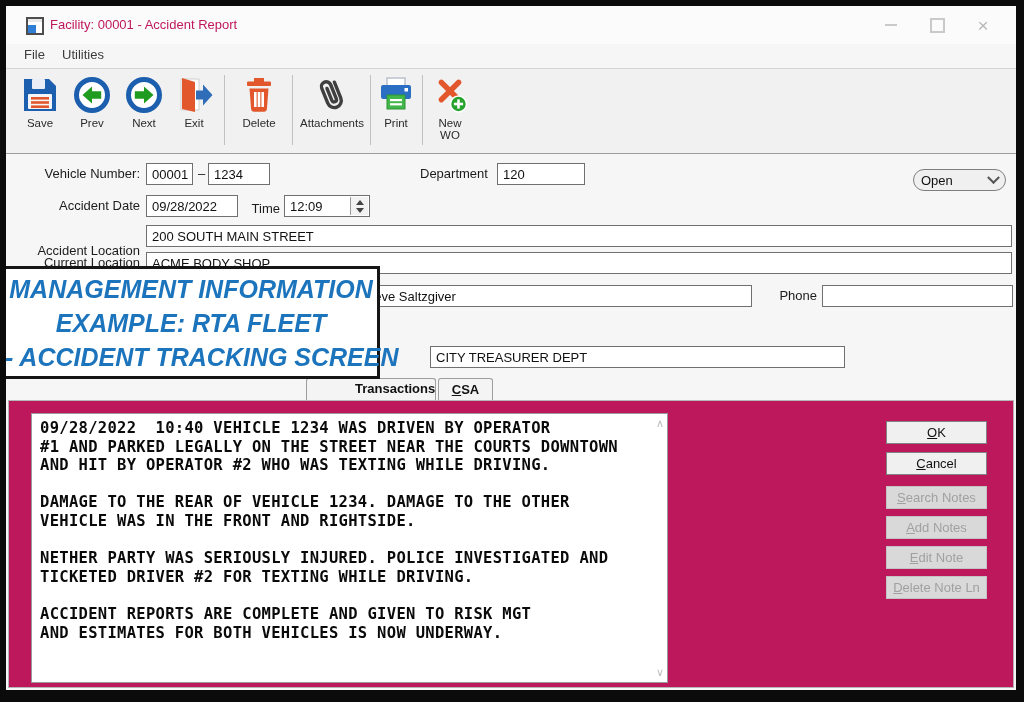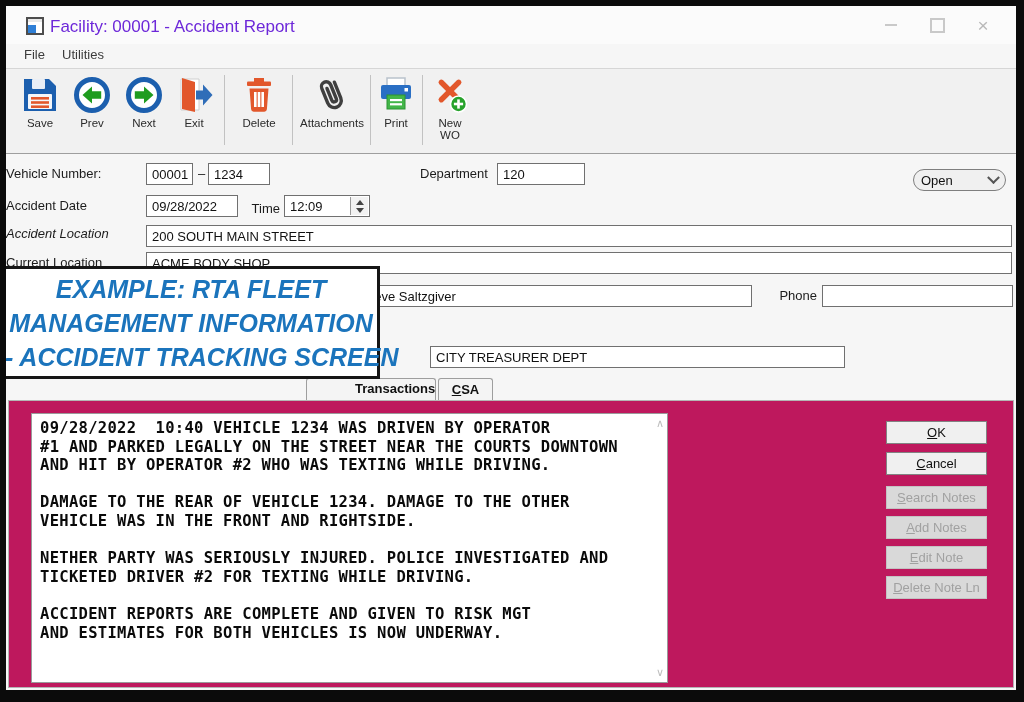--- a/index.html
+++ b/index.html
@@ -5,41 +5,41 @@
   html,body{margin:0;padding:0;}
   body{width:1024px;height:702px;font-family:"Liberation Sans",sans-serif;-webkit-font-smoothing:antialiased;}
   .frame{position:relative;width:1024px;height:702px;background:#0b0b0b;overflow:hidden;}
   .window{position:absolute;left:6px;top:6px;width:1010px;height:684px;background:#f6f6f6;overflow:hidden;}
 
   
   .titlebar{position:absolute;left:0;top:0;width:100%;height:38px;background:#fbfbfb;}
   .app-icon{position:absolute;left:20px;top:11px;width:14px;height:14px;border:2px solid #4d4d4d;background:#fff;}
   .app-icon .blue{position:absolute;left:0;bottom:0;width:8px;height:8px;background:#2f7fd6;}
   .app-icon .band{position:absolute;left:0;top:0;width:14px;height:3px;background:#e9e9e9;}
-  .title-text{position:absolute;left:44px;top:11px;font-size:17px;color:#6d28d9;text-align:center;}
+  .title-text{position:absolute;left:44px;top:11px;font-size:13px;color:#be185d;text-align:center;}
   .win-controls{position:absolute;right:10px;top:0;height:38px;display:flex;align-items:center;}
   .win-btn{width:46px;height:38px;display:flex;align-items:center;justify-content:center;}
   .min-glyph{width:12px;height:2px;background:#c9c9c9;}
   .max-glyph{width:11px;height:11px;border:2px solid #c9c9c9;}
   .close-glyph{font-size:19px;color:#b9b9b9;line-height:19px;}
 
   
   .menubar{position:absolute;left:0;top:38px;width:100%;height:22px;}
   .menu-item{position:absolute;top:3px;font-size:13px;color:#3c3c3c;}
 
   
   .toolbar{position:absolute;left:0;top:62px;width:100%;height:84px;background:#f1f1f1;border-top:1px solid #d6d6d6;border-bottom:1px solid #9e9e9e;}
   .tb-item{position:absolute;top:6px;text-align:center;}
   .tb-ico{width:40px;height:40px;margin:0 auto;display:block;}
   .tb-label{font-size:11.5px;color:#2b2b2b;margin-top:2px;white-space:pre;line-height:12px;}
   .tb-sep{position:absolute;top:6px;width:1px;height:70px;background:#c2c2c2;}
 
   
   .flabel{position:absolute;font-size:13px;color:#1c1c1c;line-height:22px;}
-  .r{width:134px;left:0;}
+  .r{text-align:right;width:134px;left:0;}
   .field{position:absolute;height:22px;background:#fff;border:1px solid #707070;box-sizing:border-box;
          font-size:13px;color:#111;display:flex;align-items:center;padding:0 5px;overflow:hidden;white-space:nowrap;}
   .dash{position:absolute;font-size:13px;color:#1c1c1c;line-height:22px;}
   .select{position:absolute;height:22px;background:#f0f0f0;border:1px solid #7f7f7f;box-sizing:border-box;
           font-size:13px;color:#111;display:flex;align-items:center;justify-content:space-between;padding:0 7px;}
   .chev{width:7px;height:7px;border-right:2px solid #555;border-bottom:2px solid #555;transform:rotate(45deg) translate(-2px,-2px);}
   .spinner{position:absolute;right:1px;top:1px;bottom:1px;width:17px;border-left:1px solid #9a9a9a;background:#f2f2f2;
            display:flex;flex-direction:column;align-items:center;justify-content:center;gap:3px;}
   .tri-up{width:0;height:0;border-left:4px solid transparent;border-right:4px solid transparent;border-bottom:5px solid #444;}
   .tri-dn{width:0;height:0;border-left:4px solid transparent;border-right:4px solid transparent;border-top:5px solid #444;}
@@ -194,21 +194,21 @@
     <div class="field" style="left:140px;top:189px;width:92px;">09/28/2022</div>
     <div class="flabel" style="left:242px;top:192px;width:32px;text-align:right;">Time</div>
     <div class="field" style="left:278px;top:189px;width:86px;">
       <span>12:09</span>
       <span class="spinner">
         <span class="tri-up"></span>
         <span class="tri-dn"></span>
       </span>
     </div>
 
-    <div class="flabel r" style="top:217px;font-style:italic;">Accident Location</div>
+    <div class="flabel r" style="top:234px;">Accident Location</div>
     <div class="field" style="left:140px;top:219px;width:866px;">200 SOUTH MAIN STREET</div>
 
     <div class="flabel r" style="top:246px;">Current Location</div>
     <div class="field" style="left:140px;top:246px;width:866px;">ACME BODY SHOP</div>
 
     <div class="field" style="left:350px;top:279px;width:396px;">Steve Saltzgiver</div>
     <div class="flabel" style="left:769px;top:279px;width:42px;text-align:right;">Phone</div>
     <div class="field" style="left:816px;top:279px;width:191px;"></div>
 
     <div class="field" style="left:424px;top:340px;width:415px;">CITY TREASURER DEPT</div>
@@ -249,19 +249,19 @@
         </button>
       <button class="nbtn disabled" style="top:145px;">
           <span class="accel">Edit Note</span>
         </button>
       <button class="nbtn disabled" style="top:175px;">
           <span class="accel">Delete Note Ln</span>
         </button>
     </div>
 
     <div class="overlay">
+      <div class="overlay-line">MANAGEMENT INFORMATION</div>
       <div class="overlay-line">EXAMPLE: RTA FLEET</div>
-      <div class="overlay-line">MANAGEMENT INFORMATION</div>
       <div class="overlay-line">- ACCIDENT TRACKING SCREEN</div>
     </div>
 
   </div>
 </div>
 
 </body></html>

